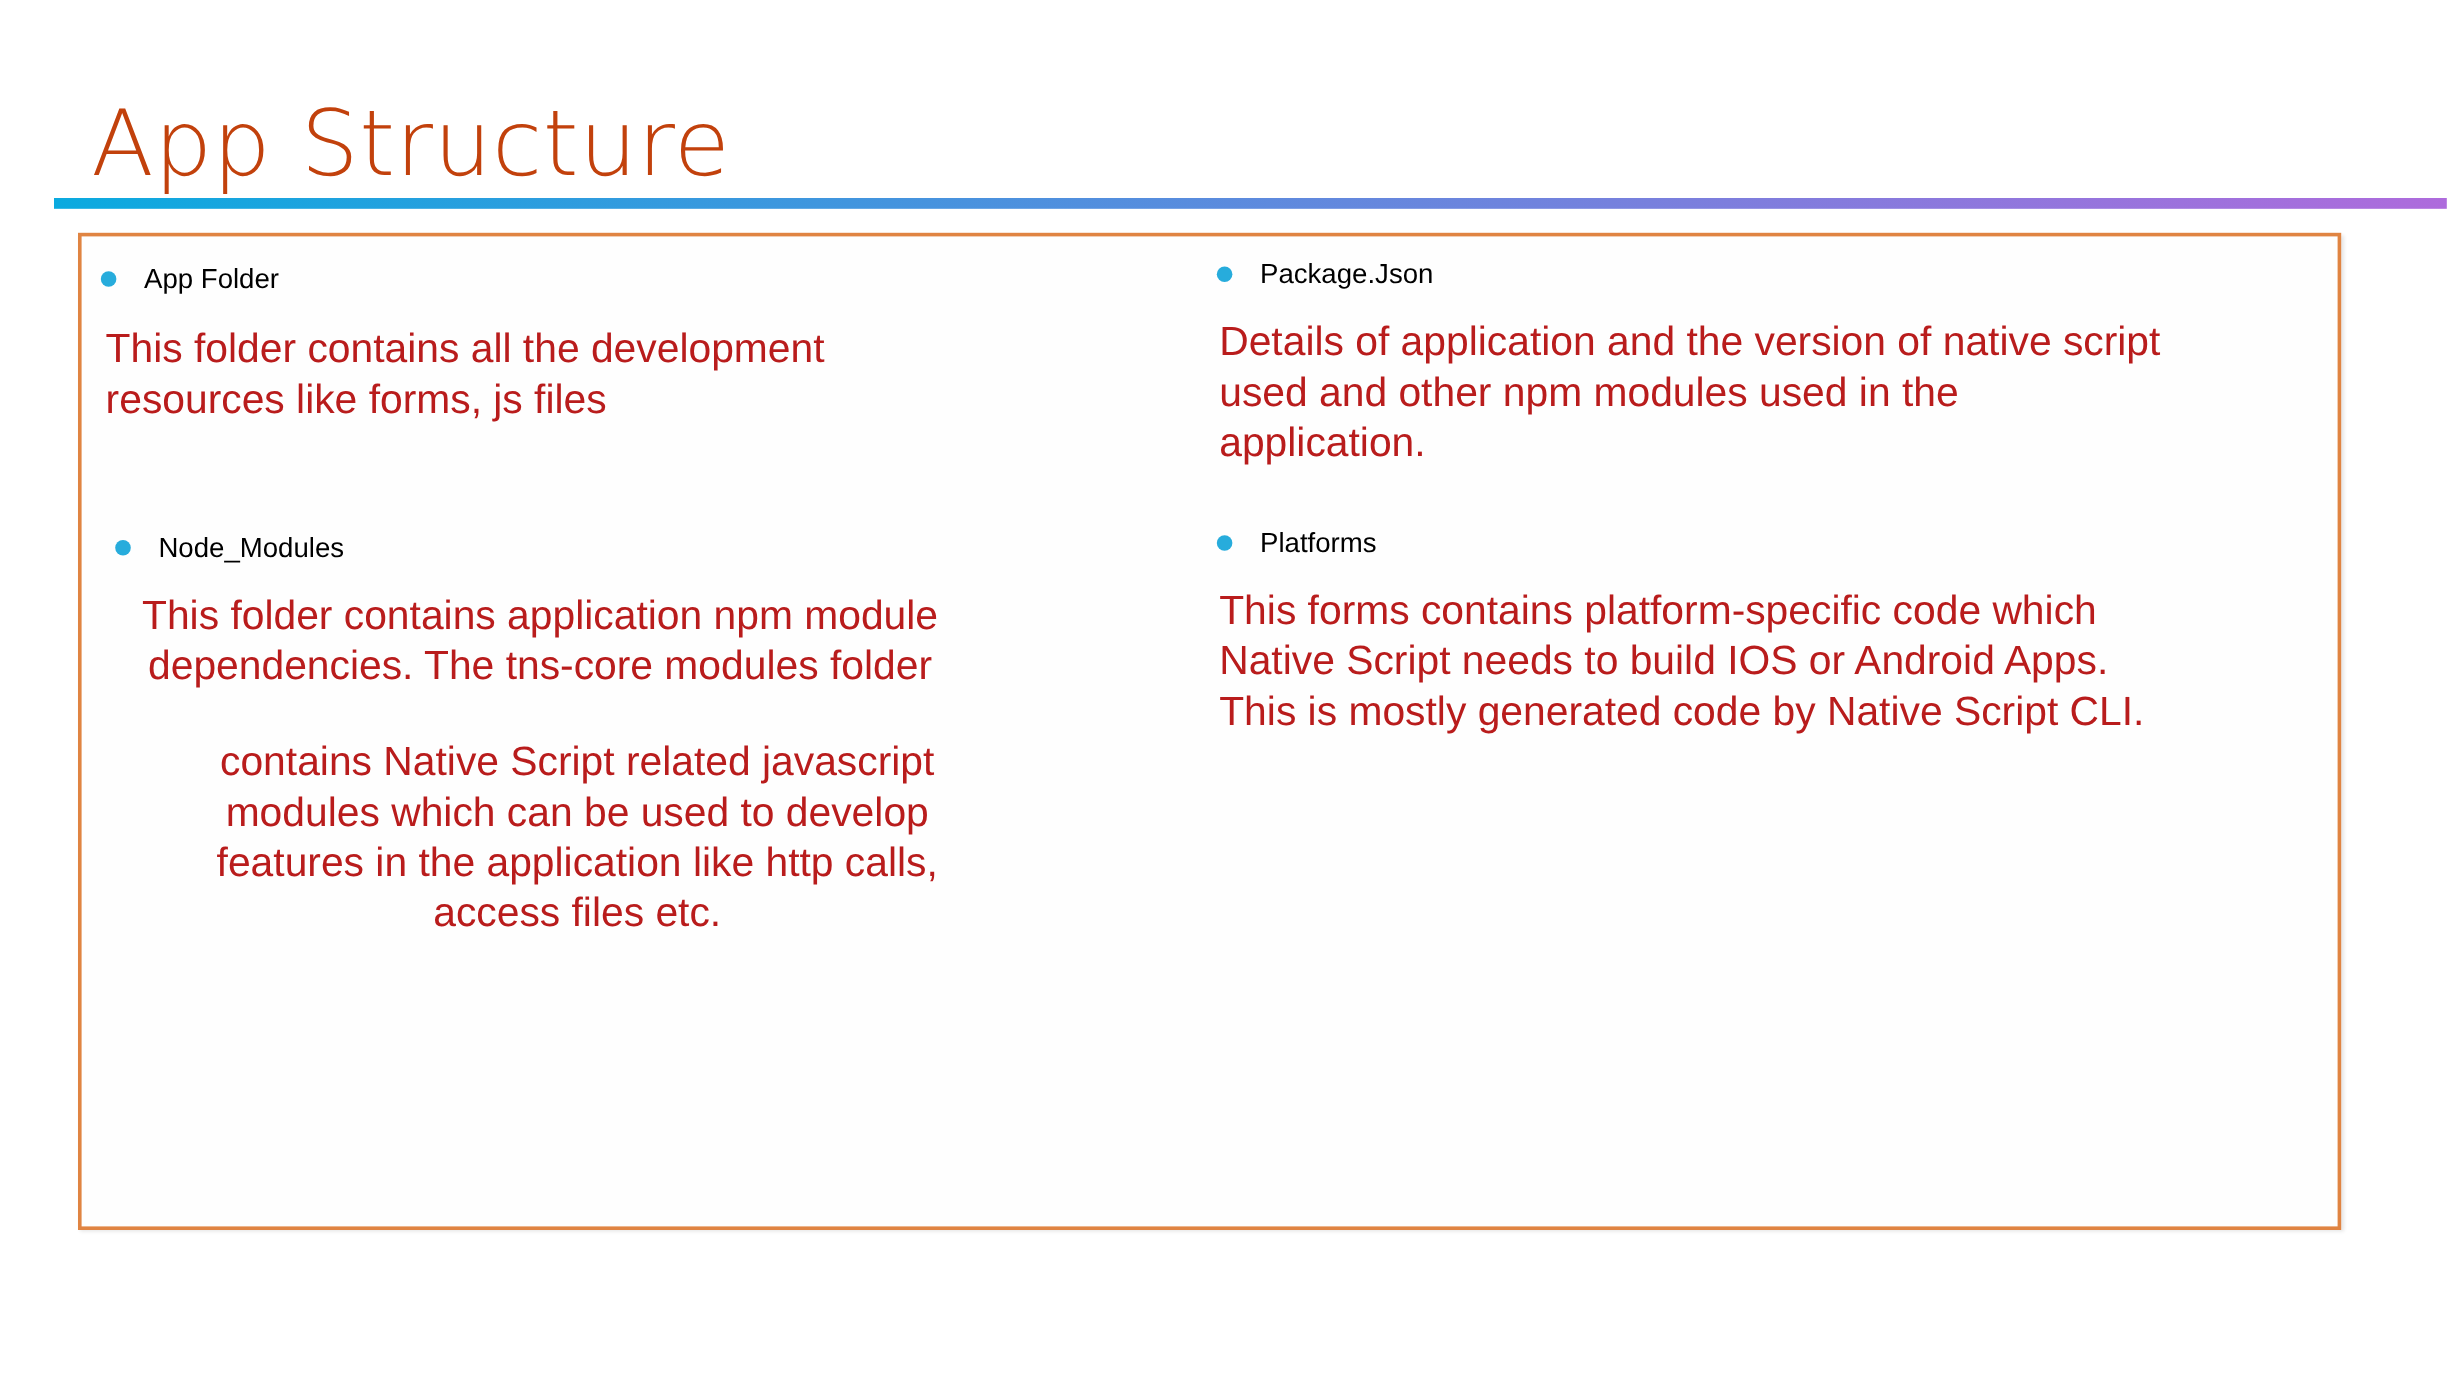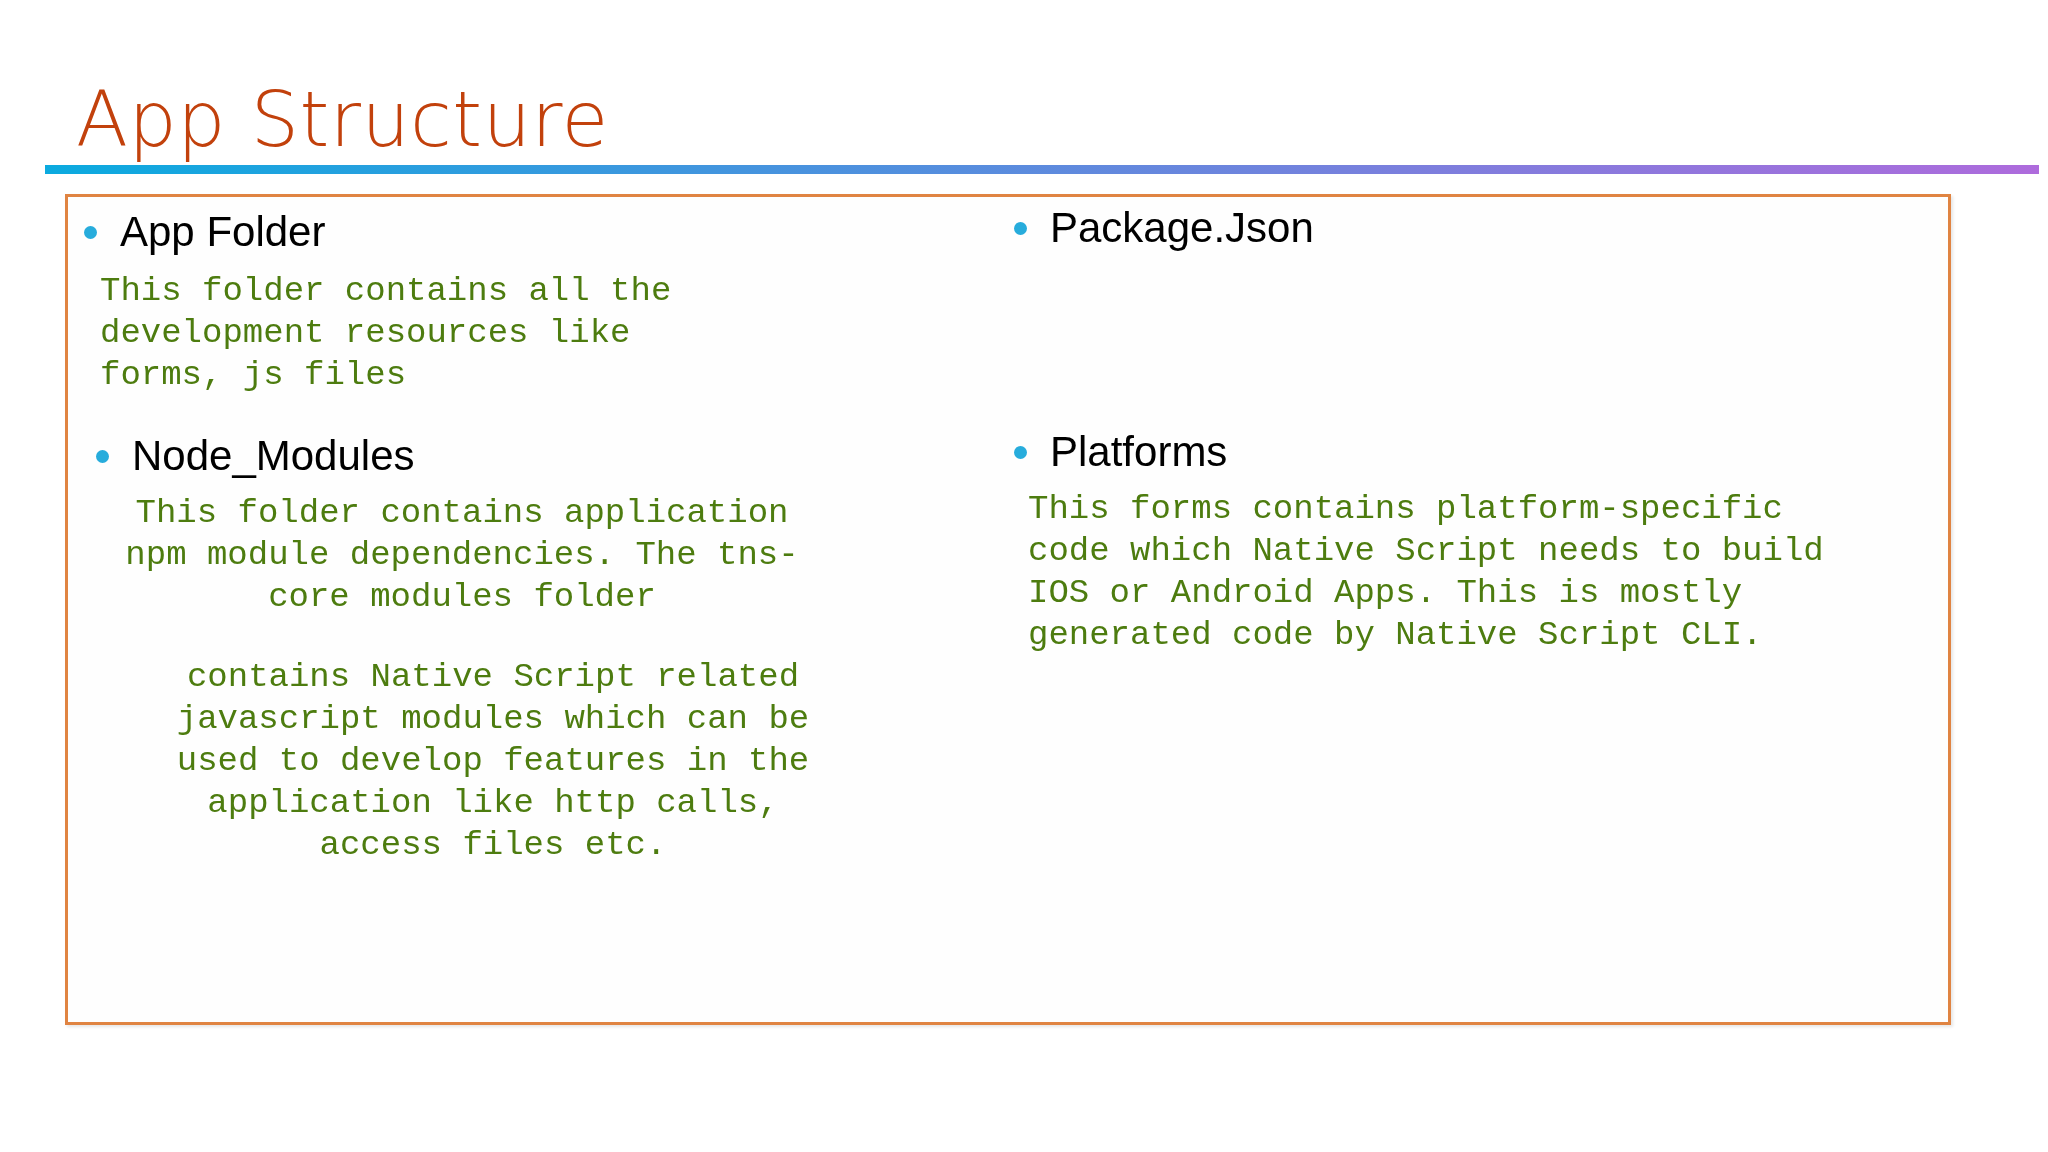--- a/index.html
+++ b/index.html
@@ -79,33 +79,33 @@
   .bullet-dot {
     width: 13px;
     height: 13px;
     border-radius: 50%;
     background: #27ACDC;
     flex: 0 0 auto;
     margin-top: 15px;
     margin-right: 23px;
   }
   .heading-text {
-    font-size: 42px;
+    font-size: 23px;
     line-height: 42px;
     color: #000000;
     font-family: "Liberation Sans", sans-serif;
   }
 
   .body-para {
     font-size: 34px;
     line-height: 42px;
-    color: #4d7c0f;
-    font-family: Liberation Mono, monospace;
+    color: #b91c1c;
+    font-family: Liberation Sans, sans-serif;
     padding-left: 16px;
-    margin: 16px;
+    margin: 4px;
   }
   #quad-app-folder   .body-para { margin-top: 17px; width: 640px; }
   #quad-package-json .body-para { margin-top: 15px; width: 790px; padding-left: 14px; }
   #quad-node-modules .body-para { margin-top: 15px; width: 700px; }
   #quad-node-modules .body-para.second { margin-top: 38px; width: 700px; padding-left: 47px; }
   #quad-platforms    .body-para { margin-top: 15px; width: 800px; padding-left: 14px; }
 </style>
 </head>
 <body>
 
@@ -121,20 +121,21 @@
       <span class="heading-text">App Folder</span>
     </div>
     <p class="body-para">  This folder contains all the development resources like forms, js files</p>
   </div>
 
   <div class="quad" id="quad-package-json">
     <div class="heading-row">
       <span class="bullet-dot" style="background: rgb(39, 172, 220);"></span>
       <span class="heading-text">Package.Json</span>
     </div>
+    <p class="body-para"> Details of application and the version of native script used and other npm modules used in the application.</p>
   </div>
 
   <div class="quad" id="quad-node-modules">
     <div class="heading-row">
       <span class="bullet-dot" style="background: rgb(39, 172, 220);"></span>
       <span class="heading-text">Node_Modules</span>
     </div>
     <p class="body-para">  This folder contains application npm module dependencies. The tns-core modules folder</p>
     <p class="body-para second">contains Native Script related javascript modules which can be used to develop features in the application like http calls, access files etc.</p>
   </div>

